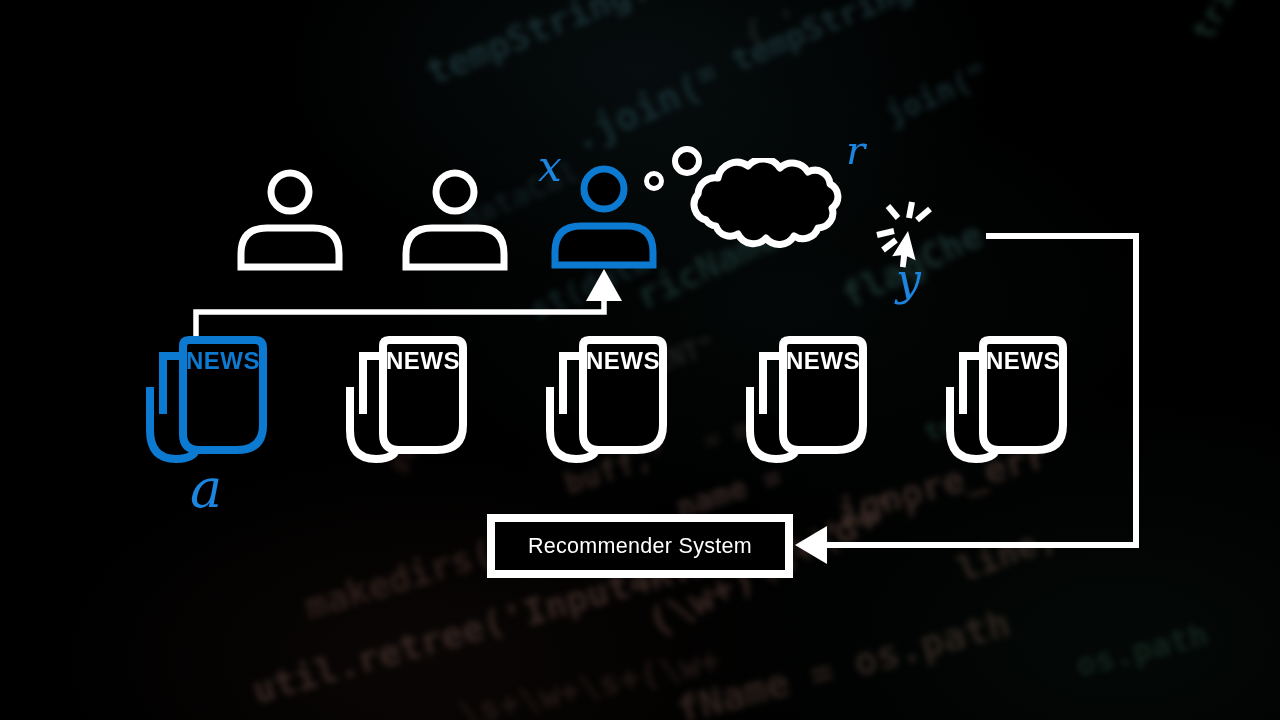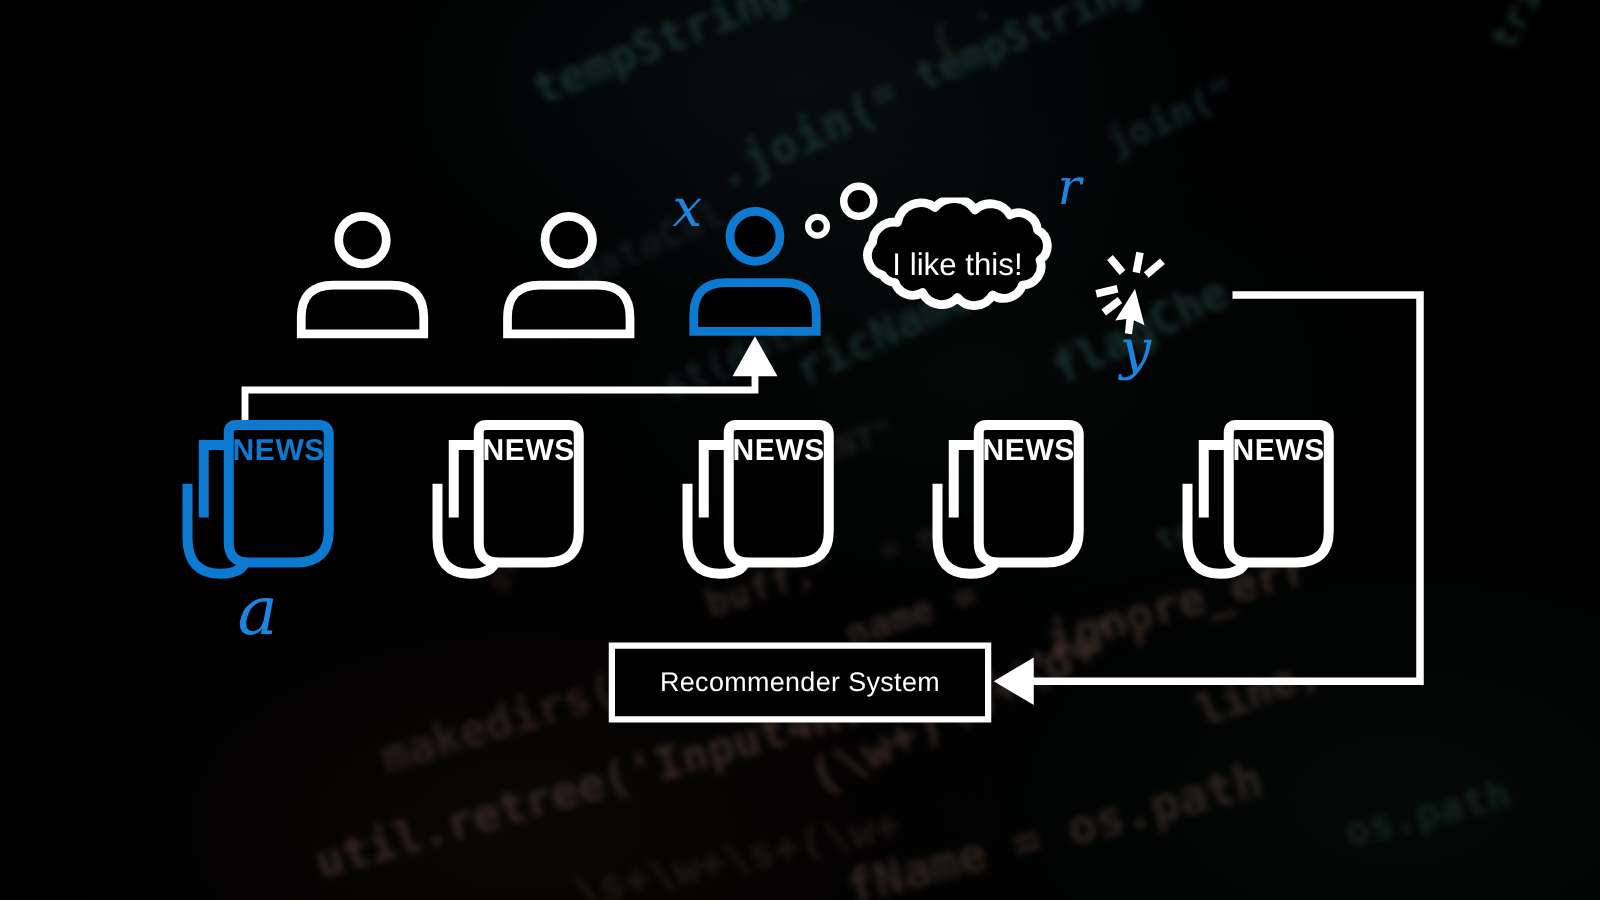--- a/index.html
+++ b/index.html
@@ -20,21 +20,21 @@
   .person{position:absolute;width:130px;height:110px;}
   .np{position:absolute;width:140px;height:140px;}
   .np .news-label{position:absolute;left:49px;top:17px;width:80px;text-align:center;
         font-weight:bold;font-size:24px;letter-spacing:.5px;color:#fff;}
   .np.blue .news-label{color:var(--accent);}
   .dot{position:absolute;background:#000;border-radius:50%;border:5px solid #fff;}
   .cloud{position:absolute;left:684px;top:158px;width:158px;height:100px;}
   .cloud .bubble-text{position:absolute;left:6px;right:0;top:40px;text-align:center;
         font-size:25px;color:#fff;}
   .recommender{position:absolute;left:487px;top:514px;width:306px;height:64px;
-        background:#000;border:5px solid #ffffff;box-sizing:border-box;
+        background:#000;border:8px solid #ffffff;box-sizing:border-box;
         display:flex;align-items:center;justify-content:center;
         color:#fff;font-size:21.5px;letter-spacing:.3px;}
   svg.overlay{position:absolute;left:0;top:0;}
 </style>
 </head>
 <body>
 
 <div class="stage">
 
   <div>
@@ -101,21 +101,20 @@
   <div class="dot" style="left:644px;top:171px;width:10px;height:10px;border-width:5px"></div>
   <div class="dot" style="left:672px;top:146px;width:18px;height:18px;border-width:6px"></div>
   <div class="cloud">
     <svg width="158" height="100" viewBox="0 0 158 100">
       <path d="M 22 62 a 16 16 0 0 1 -8 -26 a 17 17 0 0 1 20 -16 a 19 19 0 0 1 30 -12
                a 20 20 0 0 1 32 2 a 18 18 0 0 1 28 4 a 15 15 0 0 1 22 12
                a 14 14 0 0 1 2 24 a 15 15 0 0 1 -14 20 a 16 16 0 0 1 -24 8
                a 17 17 0 0 1 -28 2 a 17 17 0 0 1 -28 -4 a 15 15 0 0 1 -22 -8
                a 13 13 0 0 1 -10 -6 z" fill="#000" stroke="#fff" stroke-width="7" stroke-linejoin="round"></path>
     </svg>
-    <span class="bubble-text">I like this!</span>
   </div>
 
   <div style="position:absolute;left:860px;top:190px;width:90px;height:90px">
     <svg width="90" height="90" viewBox="0 0 90 90">
       <g stroke="#fff" stroke-width="6">
         <line x1="49" y1="28" x2="52" y2="12"></line>
         <line x1="38" y1="28" x2="28" y2="16"></line>
         <line x1="34" y1="41" x2="17" y2="45"></line>
         <line x1="57" y1="30" x2="70" y2="19"></line>
         <line x1="36" y1="50" x2="23" y2="60"></line>

